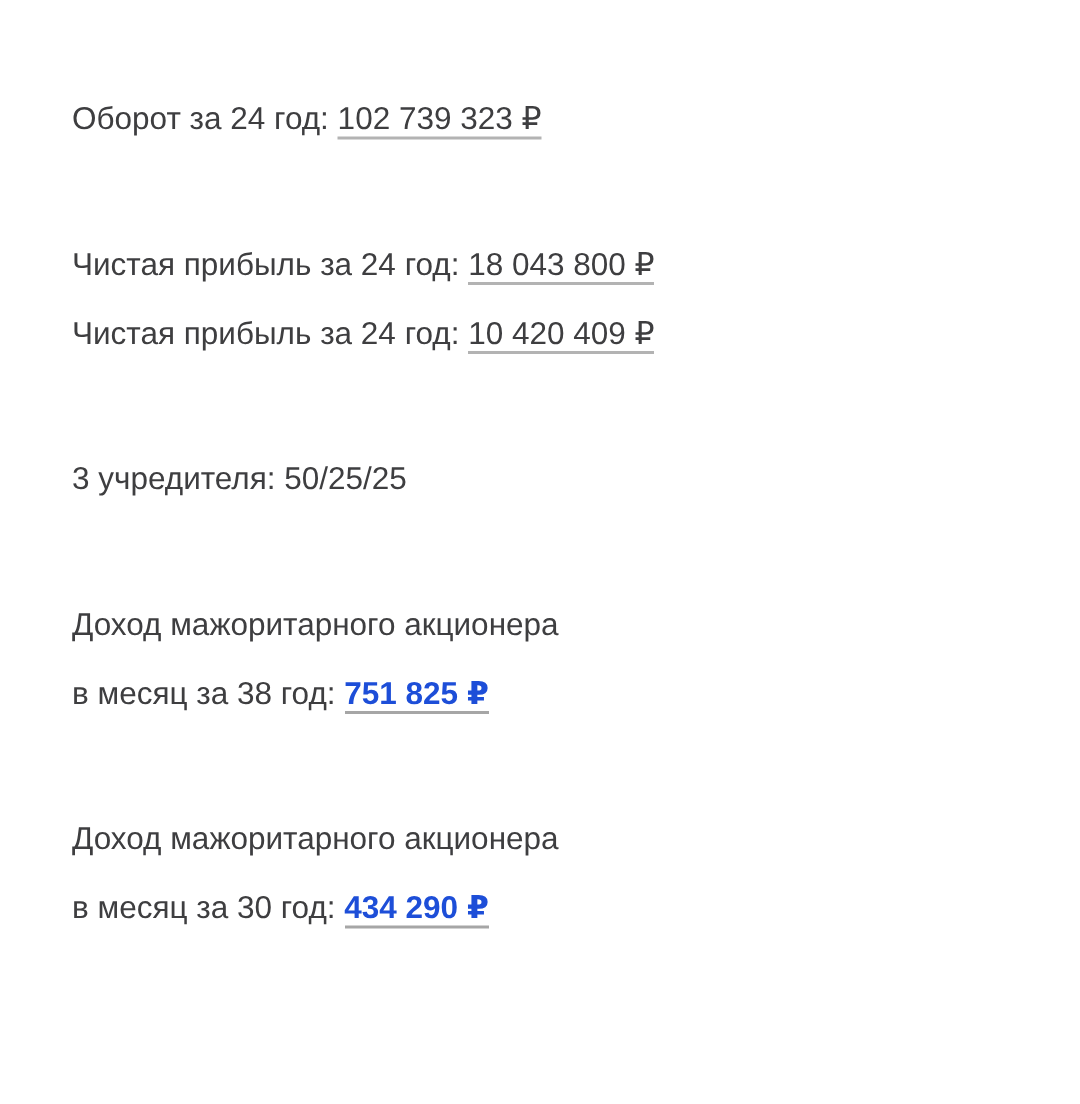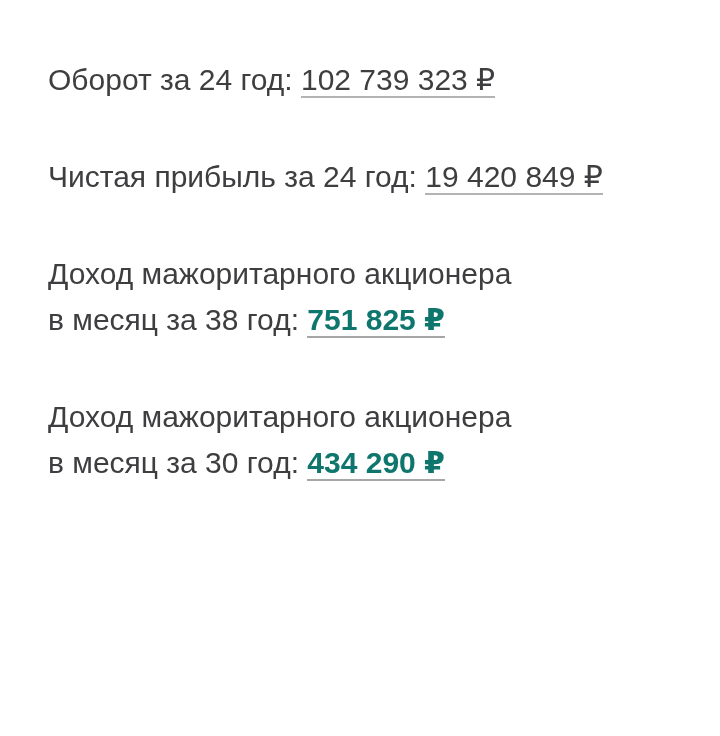--- a/index.html
+++ b/index.html
@@ -9,21 +9,21 @@
   }
   body {
     width: 720px;
     height: 736px;
     background: #ffffff;
     overflow: hidden;
     font-family: "Liberation Sans", "DejaVu Sans", sans-serif;
   }
   .content {
     padding: 57px 44px 0 48px;
-    font-size: 30px;
+    font-size: 21px;
     line-height: 46px;
     color: #3e3e40;
   }
   .section {
     margin: 0 0 51px 0;
   }
   .line {
     white-space: nowrap;
   }
   .stat-label {
@@ -31,37 +31,41 @@
   }
   .stat-value {
     border-bottom: 2px solid #b3b3b3;
     white-space: nowrap;
   }
   .stat-value:empty {
     display: none;
   }
   .stat-value.bold {
     font-weight: 700;
-    color: #0f766e;
+    color: #1d4ed8;
     border-bottom-color: #a6a6a6;
   }
 </style>
 </head>
 <body>
 
 <div class="content">
 
   <div class="section">
     <div class="line"><span class="stat-label">Оборот за 24 год: </span><span class="stat-value">102 739 323 ₽</span></div>
   </div>
 
   <div class="section">
-    <div class="line"><span class="stat-label">Чистая прибыль за 24 год: </span><span class="stat-value">19 420 849 ₽</span></div>
+    <div class="line"><span class="stat-label">Чистая прибыль за 24 год: </span><span class="stat-value">18 043 800 ₽</span></div>
+    <div class="line"><span class="stat-label">Чистая прибыль за 24 год: </span><span class="stat-value">10 420 409 ₽</span></div>
   </div>
 
+  <div class="section">
+    <div class="line"><span class="stat-label">3 учредителя: 50/25/25</span></div>
+  </div>
 
   <div class="section">
     <div class="line"><span class="stat-label">Доход мажоритарного акционера</span></div>
     <div class="line"><span class="stat-label">в месяц за 38 год: </span><span class="stat-value bold">751 825 ₽</span></div>
   </div>
 
   <div class="section">
     <div class="line"><span class="stat-label">Доход мажоритарного акционера</span></div>
     <div class="line"><span class="stat-label">в месяц за 30 год: </span><span class="stat-value bold">434 290 ₽</span></div>
   </div>

